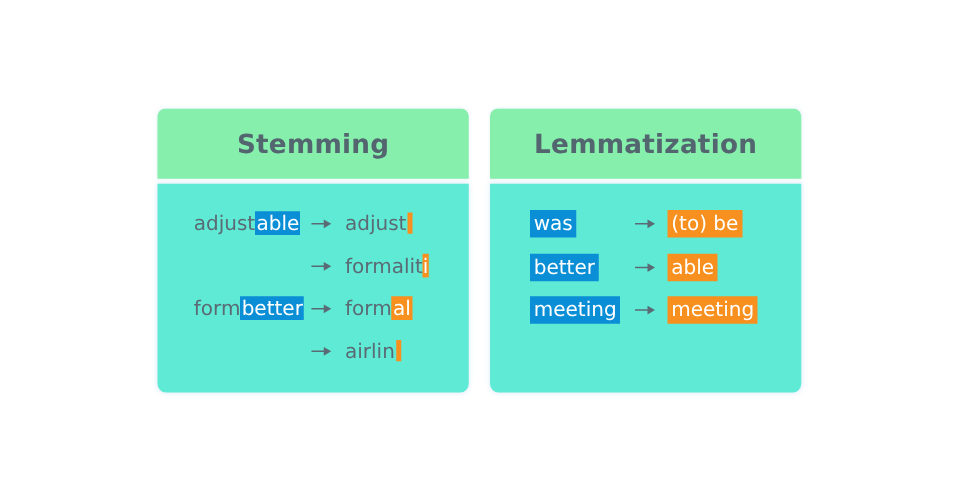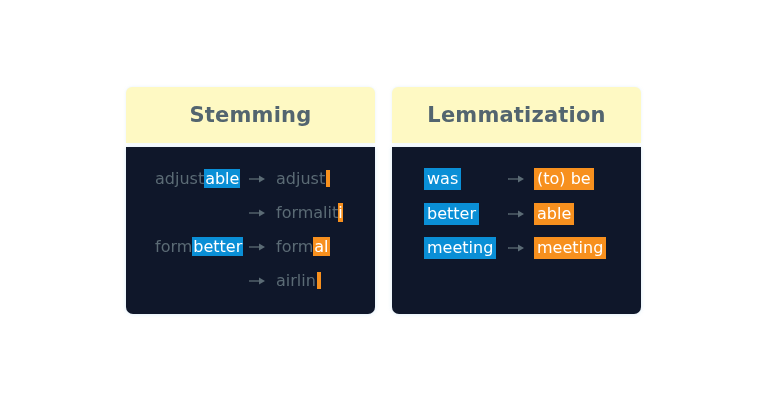--- a/index.html
+++ b/index.html
@@ -22,39 +22,39 @@
       width: 249px;
       height: 228px;
     }
     .card.left { left: 126px; }
     .card.right { left: 392px; }
     .card-header {
       position: absolute;
       left: 0; top: 0;
       width: 249px;
       height: 56px;
-      background: #fef9c3;
+      background: #86efac;
       border-radius: 6px 6px 0 0;
       display: flex;
       align-items: center;
       justify-content: center;
       box-shadow: 0 0 3px rgba(180, 215, 240, 0.35);
     }
     .card-title {
       font-size: 21px;
       font-weight: 600;
       color: #53656f;
       letter-spacing: 0.2px;
     }
     .card-body {
       position: absolute;
       left: 0; top: 60px;
       width: 249px;
       height: 167px;
-      background: #0f172a;
+      background: #5eead4;
       border-radius: 0 0 7px 7px;
       box-shadow: 0 0 4px rgba(170, 210, 240, 0.45);
     }
     .row {
       position: absolute;
       height: 22px;
       display: flex;
       align-items: center;
       font-size: 16px;
       color: #5b6b75;

